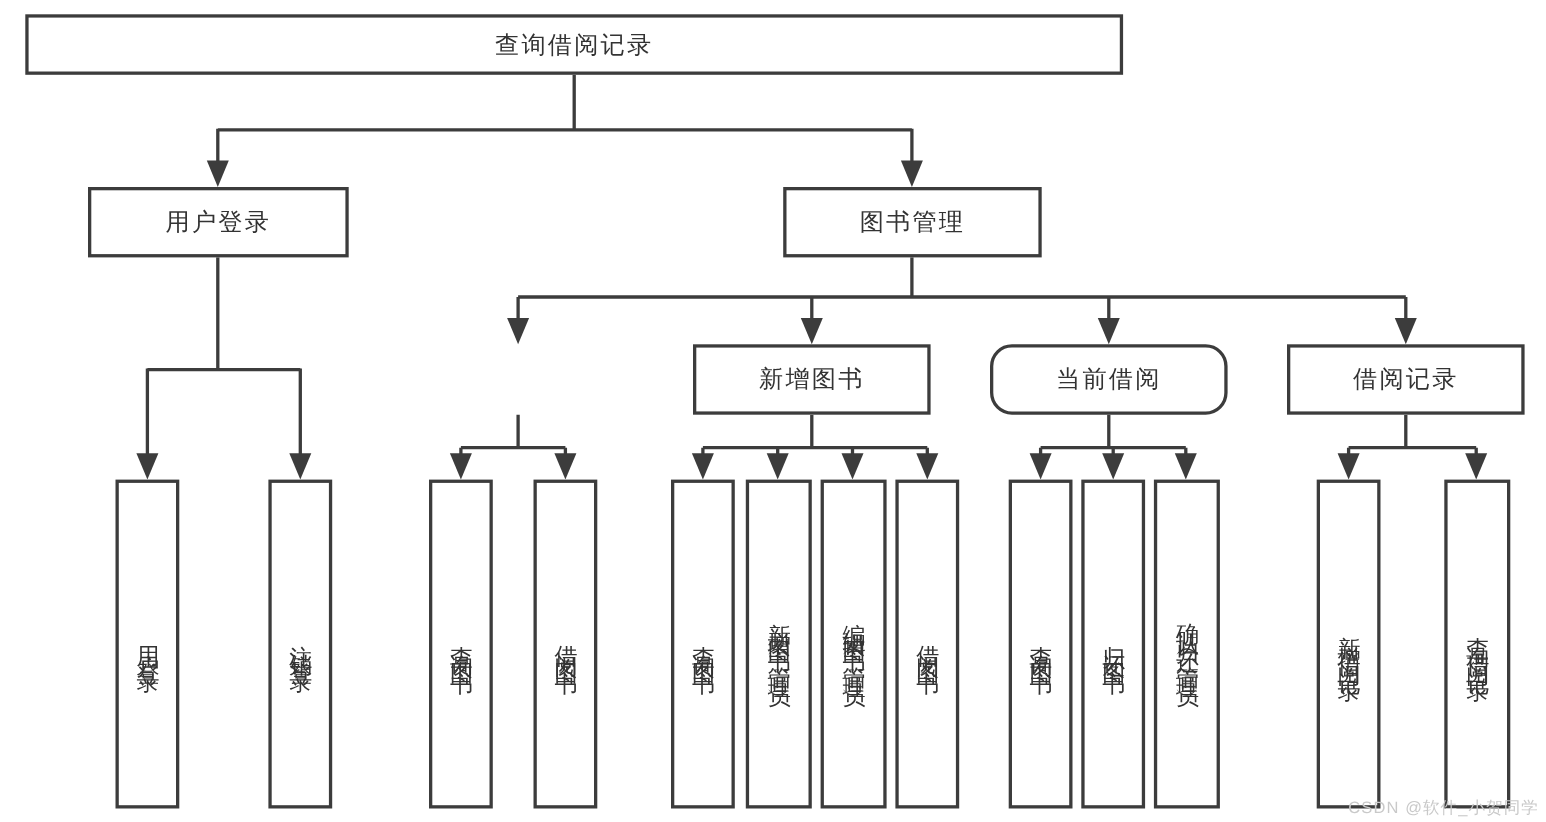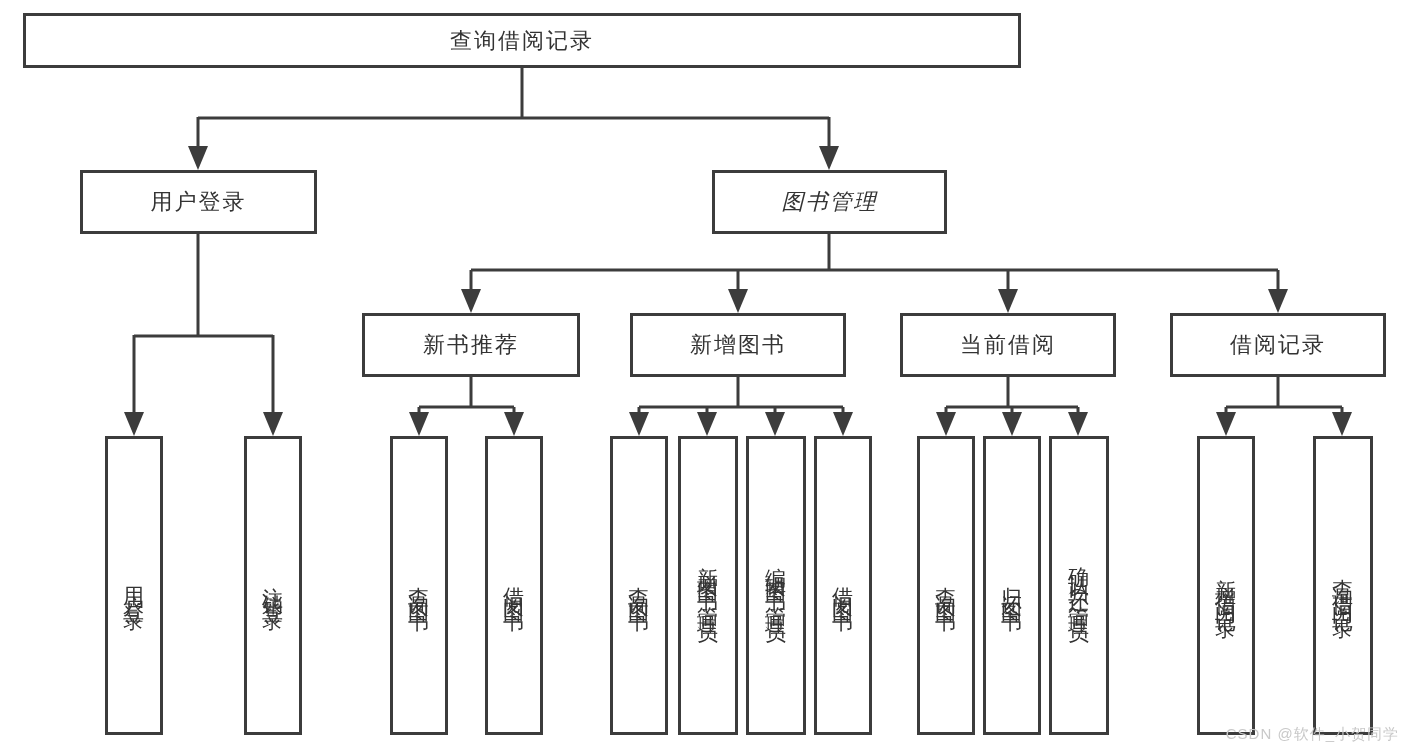--- a/index.html
+++ b/index.html
@@ -45,25 +45,25 @@
     text-orientation: mixed;
     font-size: 21px;
     letter-spacing: 8px;
     line-height: 1;
     color: #333333;
   }
 
   
   .n-root      { left: 23px;  top: 13px;  width: 998px; height: 55px; }
   .n-userlogin { left: 80px;  top: 170px; width: 237px; height: 64px; }
-  .n-bookmgmt  { left: 712px; top: 170px; width: 235px; height: 64px; font-style: italic; }
+  .n-bookmgmt  { left: 712px; top: 170px; width: 235px; height: 64px; }
 
   .n-recommend { left: 362px;  top: 313px; width: 218px; height: 64px; }
   .n-borrow    { left: 630px;  top: 313px; width: 216px; height: 64px; }
-  .n-current   { left: 900px;  top: 313px; width: 216px; height: 64px; }
+  .n-current   { left: 900px;  top: 313px; width: 216px; height: 64px; border-radius: 20px; }
   .n-records   { left: 1170px; top: 313px; width: 216px; height: 64px; }
 
   .leaf { top: 436px; width: 58px; height: 299px; }
   .n-l-userlogin { left: 105px; }
   .n-l-logout    { left: 244px; }
   .n-l-ra        { left: 390px; }
   .n-l-rb        { left: 485px; }
   .n-l-ba        { left: 610px; }
   .n-l-bb        { left: 678px; width: 60px; }
   .n-l-bc        { left: 746px; width: 60px; }
@@ -143,23 +143,20 @@
     <span class="h-label root-label">查询借阅记录</span>
   </div>
 
   <div class="node n-userlogin">
     <span class="h-label">用户登录</span>
   </div>
   <div class="node n-bookmgmt">
     <span class="h-label">图书管理</span>
   </div>
 
-  <div class="node n-recommend">
-    <span class="h-label">新书推荐</span>
-  </div>
   <div class="node n-borrow">
     <span class="h-label">新增图书</span>
   </div>
   <div class="node n-current">
     <span class="h-label">当前借阅</span>
   </div>
   <div class="node n-records">
     <span class="h-label">借阅记录</span>
   </div>
 

